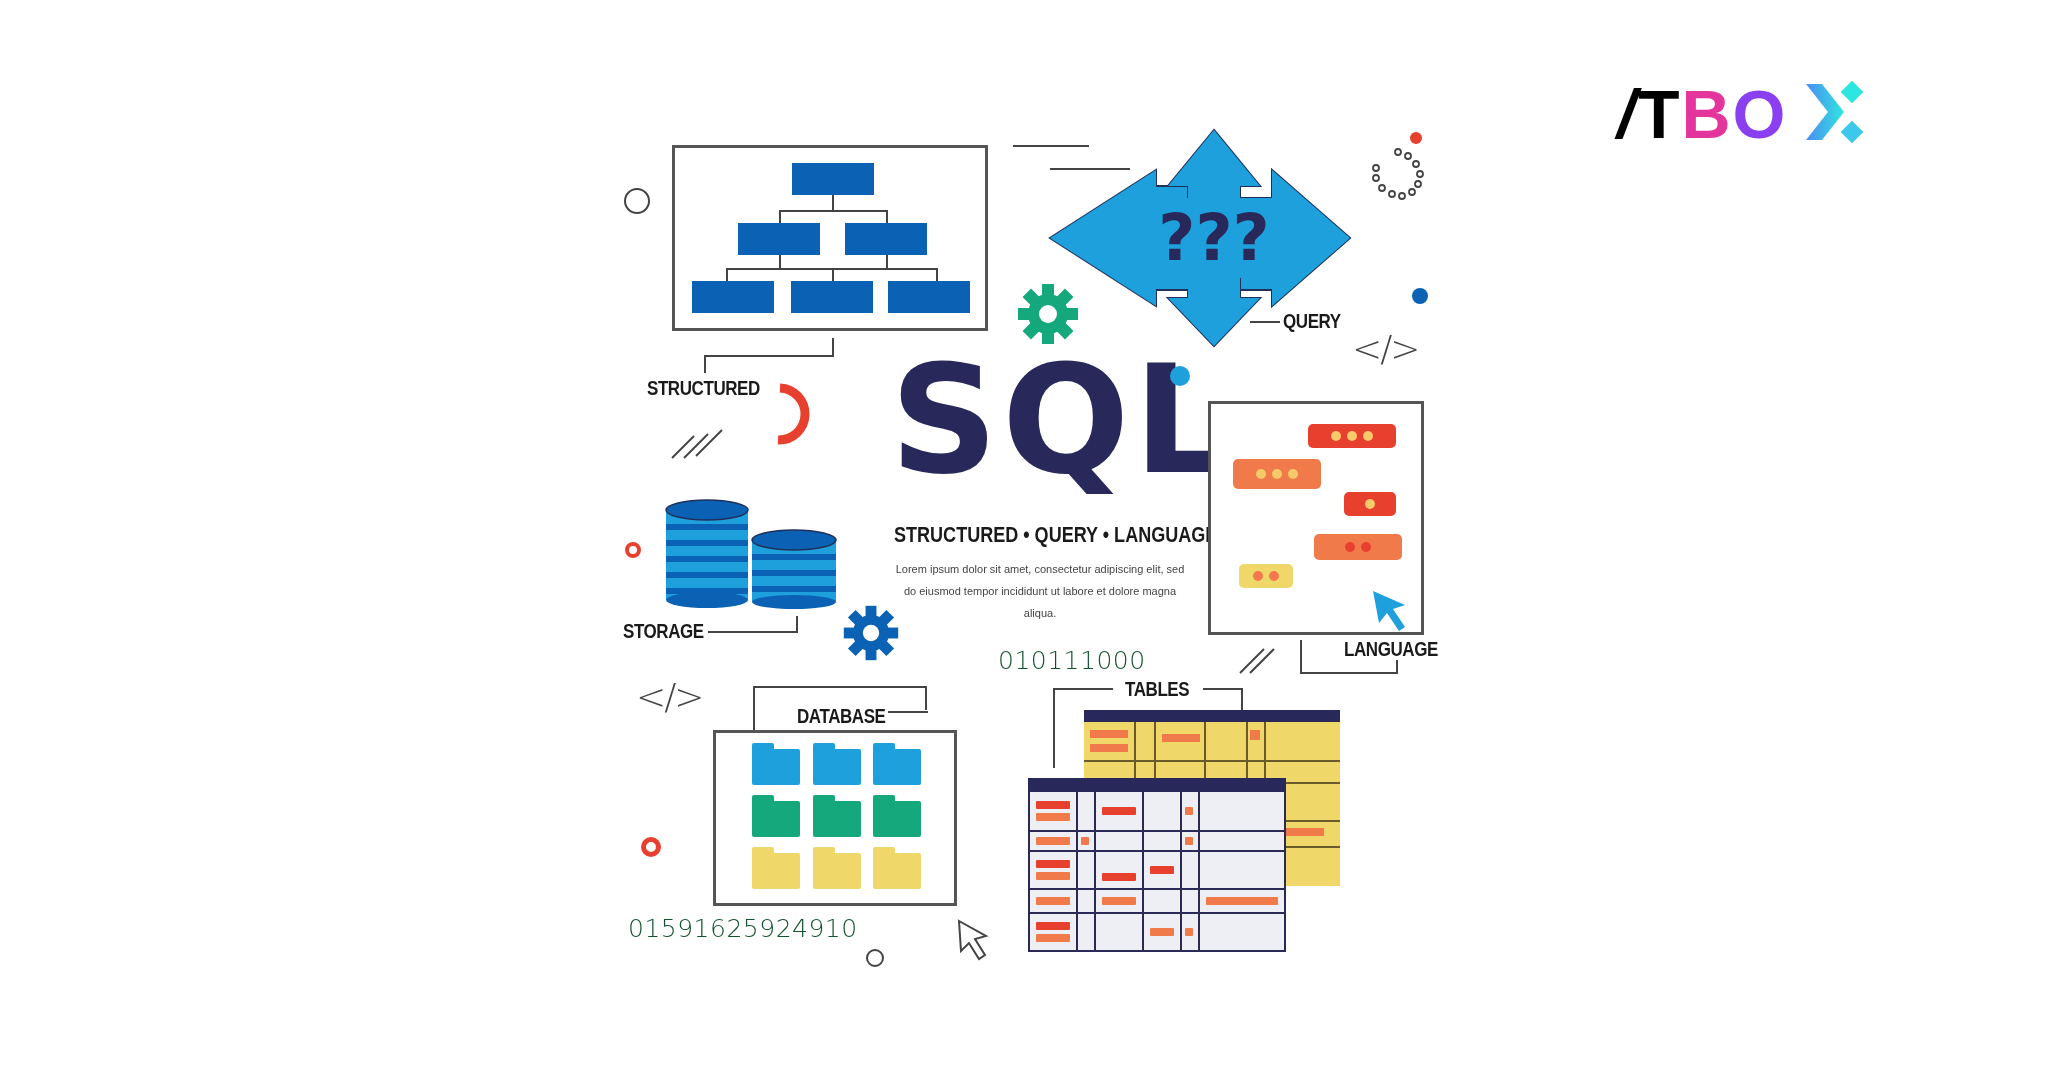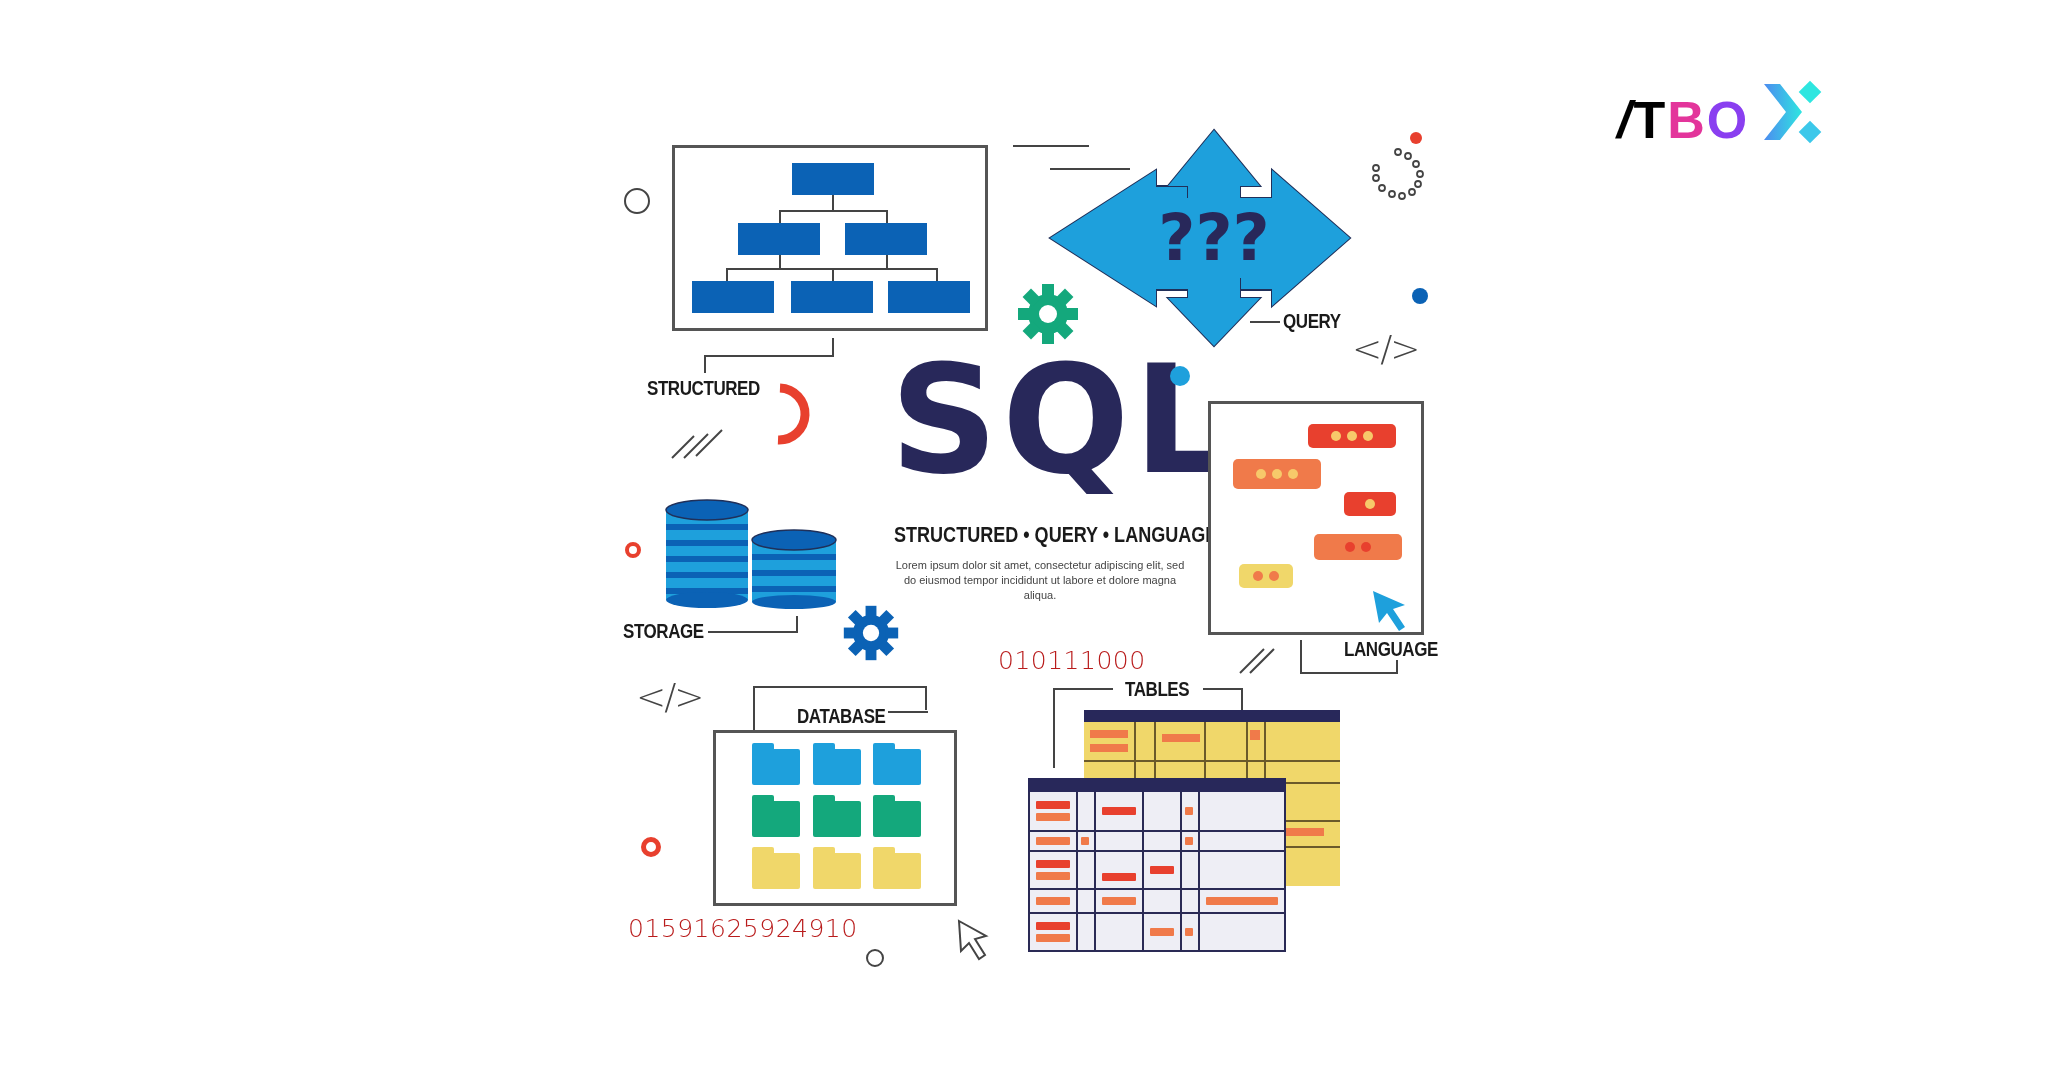--- a/index.html
+++ b/index.html
@@ -1,31 +1,31 @@
 <!DOCTYPE html>
 <html><head>
 <meta charset="utf-8">
 <style>
   html,body{margin:0;padding:0;}
   body{width:2048px;height:1092px;background:#ffffff;position:relative;overflow:hidden;font-family:"Liberation Sans",sans-serif;}
   .abs{position:absolute;}
   .label{position:absolute;font-family:"Liberation Sans",sans-serif;font-weight:bold;color:#1a1a1a;font-size:20px;letter-spacing:-0.5px;transform:scaleX(0.85);transform-origin:left center;}
-  .binary{position:absolute;font-family:"DejaVu Sans",sans-serif;color:#b91c1c;font-size:25px;letter-spacing:0.5px;font-weight:300;}
+  .binary{position:absolute;font-family:"DejaVu Sans",sans-serif;color:#14532d;font-size:25px;letter-spacing:0.5px;font-weight:300;}
   .line{position:absolute;background:#444;}
   .box{position:absolute;border:3px solid #555;background:#fff;box-sizing:border-box;}
   .org{position:absolute;background:#0b62b5;}
   .ring{position:absolute;border-radius:50%;box-sizing:border-box;}
-  .logo{position:absolute;left:1617px;top:80px;font-family:"Liberation Sans",sans-serif;font-weight:bold;font-size:52px;letter-spacing:2px;line-height:1;}
+  .logo{position:absolute;left:1617px;top:80px;font-family:"Liberation Sans",sans-serif;font-weight:bold;font-size:68px;letter-spacing:2px;line-height:1;}
   .logo .slash{color:#000;font-style:italic;}
   .logo .t{color:#000;}
   .logo .b{color:#e3359b;}
   .logo .o{color:#8a3ff0;}
   .sql{position:absolute;left:890px;top:345px;font-family:"DejaVu Sans",sans-serif;font-weight:bold;font-size:150px;color:#28285a;letter-spacing:4px;line-height:1;}
   .subtitle{position:absolute;left:894px;top:522px;font-family:"Liberation Sans",sans-serif;font-weight:bold;font-size:22px;color:#1a1a1a;transform:scaleX(0.82);transform-origin:left center;white-space:nowrap;}
-  .lorem{position:absolute;left:890px;top:558px;width:300px;text-align:center;font-size:11px;color:#444;line-height:15px;}
+  .lorem{position:absolute;left:890px;top:558px;width:300px;text-align:center;font-size:11px;color:#444;line-height:22px;}
   .bubble{position:absolute;border-radius:5px;display:flex;align-items:center;justify-content:center;gap:6px;}
   .bubble i{display:block;width:10px;height:10px;border-radius:50%;}
   .folder{position:absolute;width:48px;height:36px;border-radius:2px;}
   .folder::before{content:"";position:absolute;left:0;top:-6px;width:22px;height:8px;border-radius:2px 2px 0 0;background:inherit;}
   table.t{position:absolute;border-collapse:collapse;}
   table.t td{border:2.5px solid #2a2a55;padding:0;position:relative;}
   .bar{display:block;height:8px;margin:4px 6px;border-radius:1px;}
 </style>
 </head>
 <body>

